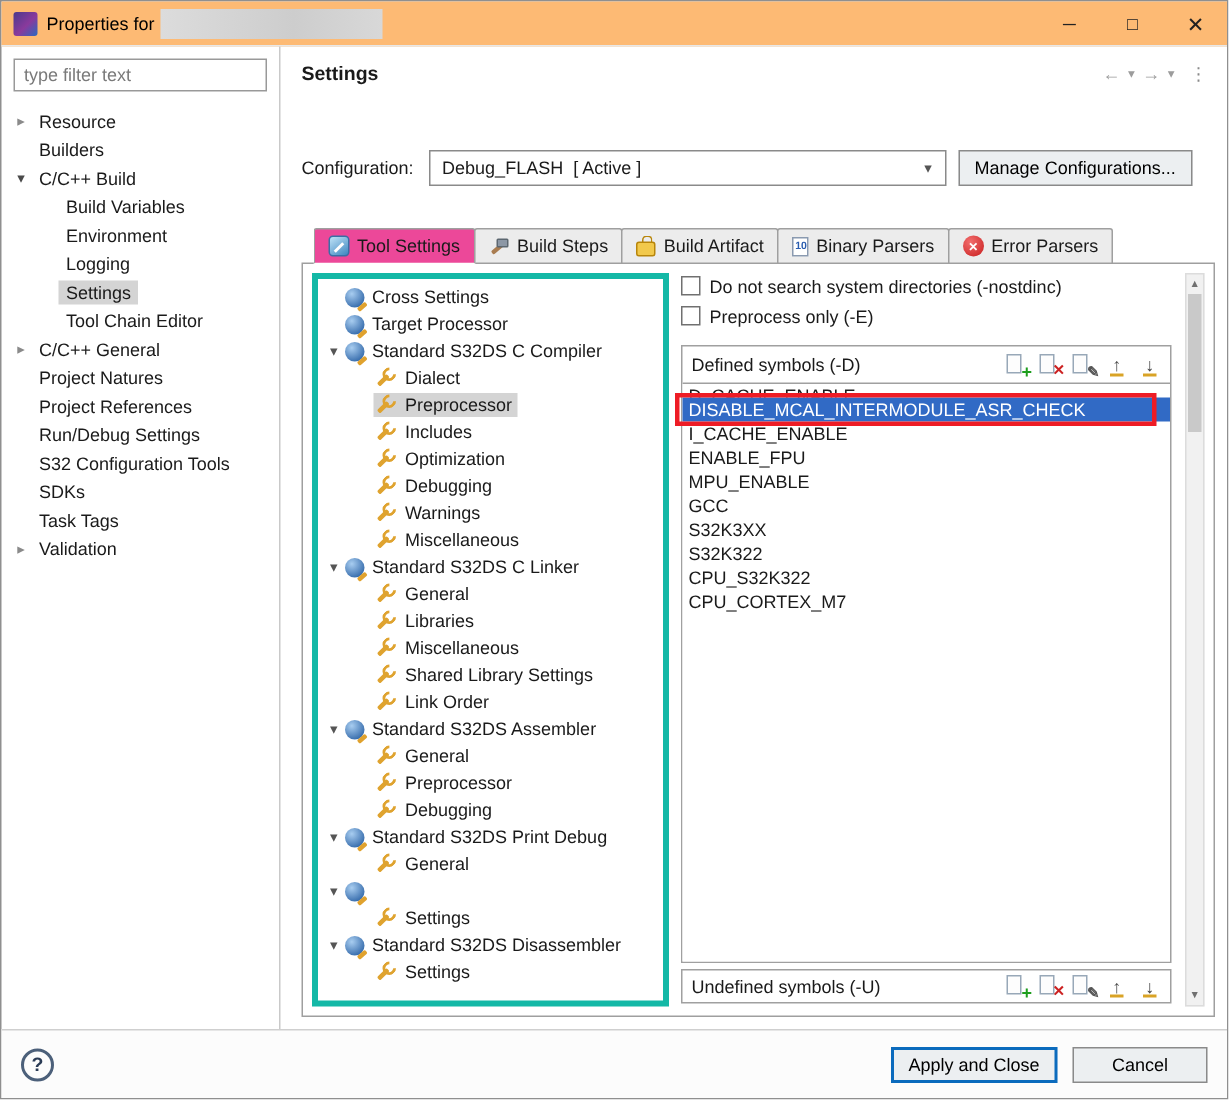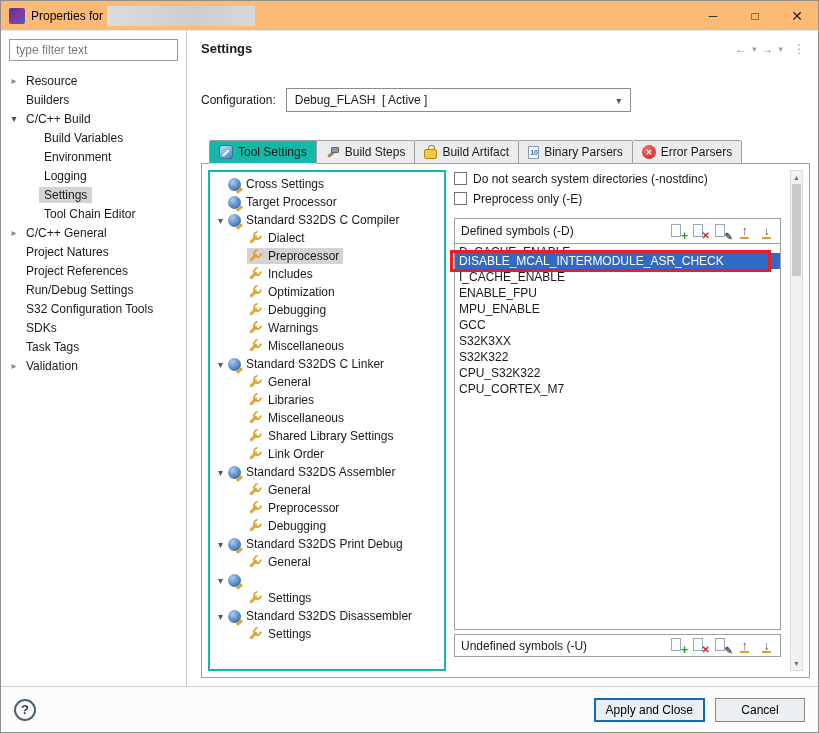--- a/index.html
+++ b/index.html
@@ -45,38 +45,38 @@
   
   .main { flex:1; min-width:0; display:flex; flex-direction:column; padding:10px 8px 0 14px; }
   .main-header { display:flex; align-items:center; flex:none; }
   .page-title { font-weight:bold; font-size:13px; }
   .nav-arrows { margin-left:auto; display:flex; align-items:center; color:#9c9c9c;
                 gap:1px; padding-right:2px; }
   .na { padding:0 3px; font-size:12px; }
   .na.dd { font-size:9px; padding:0 1px; }
   .na.menu { font-size:12px; padding-left:8px; color:#8a8a8a; }
 
-  .config-row { display:flex; align-items:center; margin-top:32px; flex:none; }
+  .config-row { display:flex; align-items:center; margin-top:44px; flex:none; }
   .config-label { margin-right:10px; }
   .select { width:345px; height:24px; border:1px solid #8a8a8a; background:#fff;
             display:flex; align-items:center; padding:0 2px 0 8px; cursor:default; }
   .select-value { flex:1; white-space:pre; overflow:hidden; }
   .select-arrow { width:18px; text-align:center; color:#555; font-size:10px; }
   .btn { background:#eceff1; border:1px solid #8a8a8a; height:24px; padding:0 10px;
          display:flex; align-items:center; justify-content:center; cursor:default;
          font-family:"Liberation Sans",sans-serif; font-size:12px; }
   .manage-btn { margin-left:8px; }
 
   
   .tabs { display:flex; margin-top:28px; margin-bottom:-1px; position:relative; z-index:2;
           padding-left:8px; flex:none; }
   .tab { display:flex; align-items:center; gap:5px; height:24px; padding:0 9px;
          background:#ececec; border:1px solid #9f9f9f; margin-right:-1px; cursor:default;
          border-radius:2px 2px 0 0; }
-  .tab.active { background:#14b8a6; border-bottom:1px solid #fff; z-index:3; position:relative; }
+  .tab.active { background:#ec4899; border-bottom:1px solid #fff; z-index:3; position:relative; }
 
   .icon { display:inline-block; width:14px; height:14px; position:relative; flex:none; }
   .icon-toolsettings { background:linear-gradient(145deg,#bfe3f7,#3e86c0);
                        border:1px solid #3a6ea5; border-radius:3px; }
   .icon-toolsettings::after { content:""; position:absolute; left:2px; top:6px; width:8px;
                               height:2px; background:#fff; transform:rotate(-45deg); }
   .icon-buildsteps::before { content:""; position:absolute; left:1px; top:7px; width:10px;
                              height:3px; background:#a97c50; transform:rotate(-40deg); border-radius:1px; }
   .icon-buildsteps::after { content:""; position:absolute; right:1px; top:2px; width:6px;
                             height:4px; background:#8c97a5; border:1px solid #5c6770; border-radius:1px; }
@@ -89,21 +89,21 @@
                         line-height:8px; color:#2a5db0; font-weight:bold; }
   .icon-error { background:radial-gradient(circle at 35% 30%,#f26d6d,#c81e1e); border-radius:50%; }
   .icon-error::after { content:"✕"; position:absolute; inset:0; display:flex; align-items:center;
                        justify-content:center; color:#fff; font-size:8px; font-weight:bold; }
 
   
   .panel { flex:1; min-height:0; border:1px solid #9f9f9f; background:#fff; display:flex;
            padding:6px; margin-bottom:8px; position:relative; z-index:1; }
 
   
-  .tool-tree { width:238px; flex:none; border:2px solid #14b8a6; padding:3px 0; overflow:hidden; }
+  .tool-tree { width:238px; flex:none; border:4px solid #14b8a6; padding:3px 0; overflow:hidden; }
   .tt-row { height:18px; display:flex; align-items:center; white-space:nowrap; cursor:default; }
   .tt-row .tw { width:13px; flex:none; text-align:center; font-size:10px; }
   .tt-row.depth-0 { padding-left:4px; }
   .tt-row.depth-1 { padding-left:24px; }
   .tt-row.arrow-expanded .tw::before { content:"▾"; color:#555; }
   .tt-sel { display:flex; align-items:center; padding:1px 4px 1px 1px; }
   .tt-row.selected .tt-sel { background:#d4d4d4; }
   .ticon { width:15px; height:14px; margin-right:5px; position:relative; flex:none; }
   .tt-row.type-cat .ticon { width:13px; height:13px; border-radius:50%;
         background:radial-gradient(circle at 35% 30%,#a8cdf0,#3a6fae 75%); }
@@ -281,20 +281,21 @@
           <span class="na menu">⋮</span>
         </div>
       </div>
 
       <div class="config-row">
         <span class="config-label">Configuration:</span>
         <div class="select">
           <span class="select-value">Debug_FLASH  [ Active ]</span>
           <span class="select-arrow">▾</span>
         </div>
+        <button class="btn manage-btn">Manage Configurations...</button>
       </div>
 
       <div class="tabs">
         <div class="tab active">
           <span class="icon icon-toolsettings"></span>
           <span>Tool Settings</span>
         </div>
         <div class="tab">
           <span class="icon icon-buildsteps"></span>
           <span>Build Steps</span>

